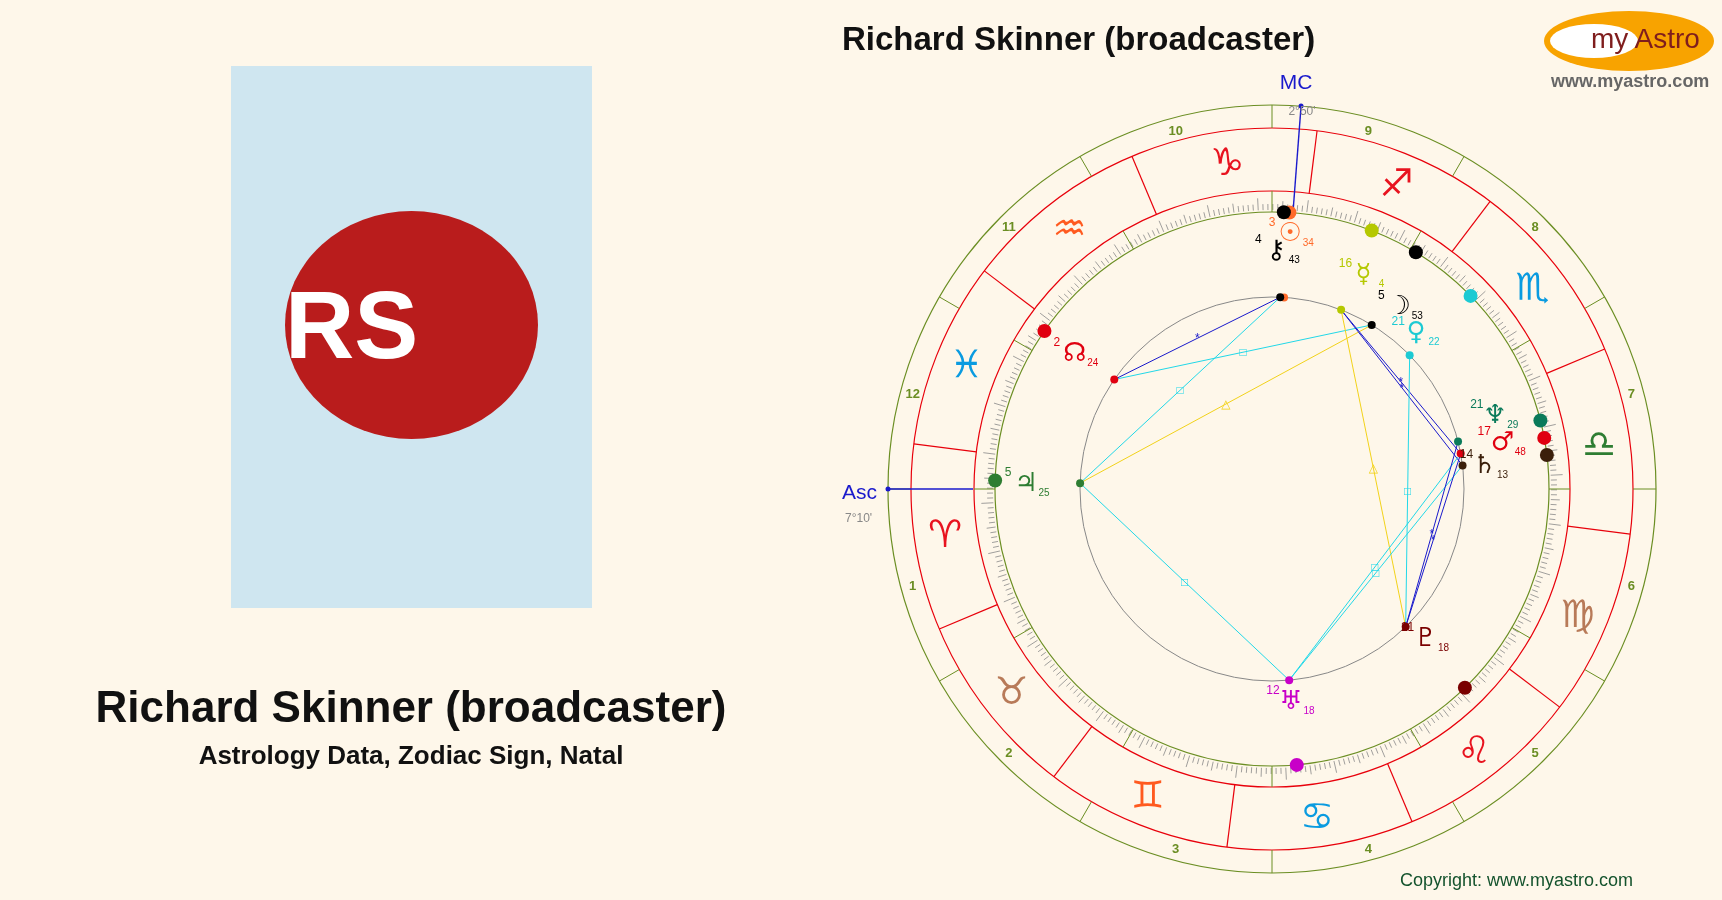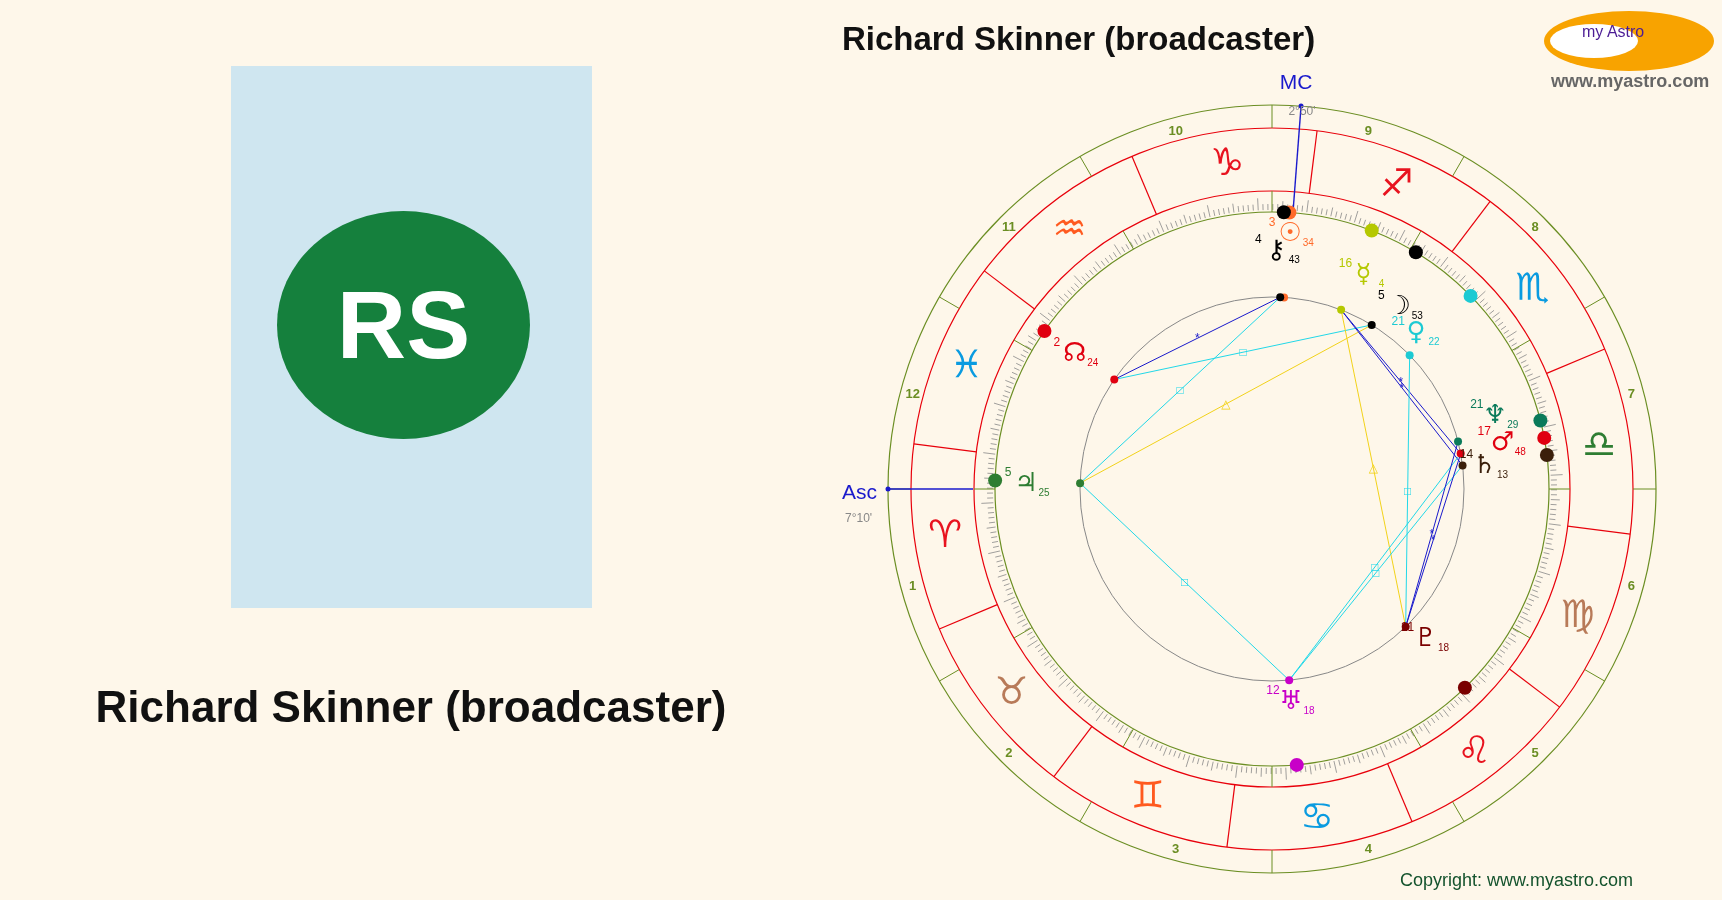--- a/index.html
+++ b/index.html
@@ -1,38 +1,39 @@
 <!DOCTYPE html>
 <html><head>
 <meta charset="utf-8">
 <style>
   html,body{margin:0;padding:0;}
   body{width:1722px;height:900px;background:#fef7ea;position:relative;overflow:hidden;font-family:"Liberation Sans",sans-serif;}
   .photo{position:absolute;left:231px;top:66px;width:361px;height:542px;background:#cfe6f0;}
-  .avatar{position:absolute;left:46px;top:145px;width:253px;height:228px;border-radius:50%;background:#15803d;display:flex;align-items:center;justify-content:center;color:#fff;font-weight:bold;font-size:96px;font-family:"Liberation Sans",sans-serif;}
+  .avatar{position:absolute;left:54px;top:145px;width:253px;height:228px;border-radius:50%;background:#b91c1c;display:flex;align-items:center;color:#fff;font-weight:bold;font-size:96px;font-family:"Liberation Sans",sans-serif;}
   .name-big{position:absolute;left:0;width:822px;top:682px;text-align:center;font-weight:bold;font-size:44px;color:#111;}
   .sub{position:absolute;left:0;width:822px;top:740px;text-align:center;font-weight:bold;font-size:26px;line-height:30px;color:#111;}
   .chart-title{position:absolute;left:842px;top:20px;font-weight:bold;font-size:33px;color:#111;}
   .logo{position:absolute;left:1544px;top:11px;width:170px;height:60px;border-radius:50%;background:#f8a300;}
   .logo-inner{position:absolute;left:6px;top:13px;width:88px;height:34px;border-radius:50%;background:#fff;}
-  .logo-text{position:absolute;left:38px;top:12px;font-size:16px;color:#4c1d95;}
+  .logo-text{position:absolute;left:47px;top:12px;font-size:28px;color:#7f1d1d;}
   .site{position:absolute;left:1551px;top:71px;font-size:18px;color:#666;font-weight:bold;}
   .copyright{position:absolute;left:1400px;top:870px;font-size:18px;color:#14532d;}
   svg.wheel{position:absolute;left:0;top:0;}
 </style>
 </head>
 <body>
 
 <div class="photo">
   <div class="avatar">
       <span>RS</span>
     </div>
 </div>
 <div class="name-big">Richard Skinner (broadcaster)</div>
 <div class="sub">
+  <div>Astrology Data, Zodiac Sign, Natal</div>
 </div>
 
 <div class="chart-title">Richard Skinner (broadcaster)</div>
 <div class="logo">
   <div class="logo-inner"></div>
   <span class="logo-text">my Astro</span>
 </div>
 <div class="site">www.myastro.com</div>
 <div class="copyright">Copyright: www.myastro.com</div>
 

